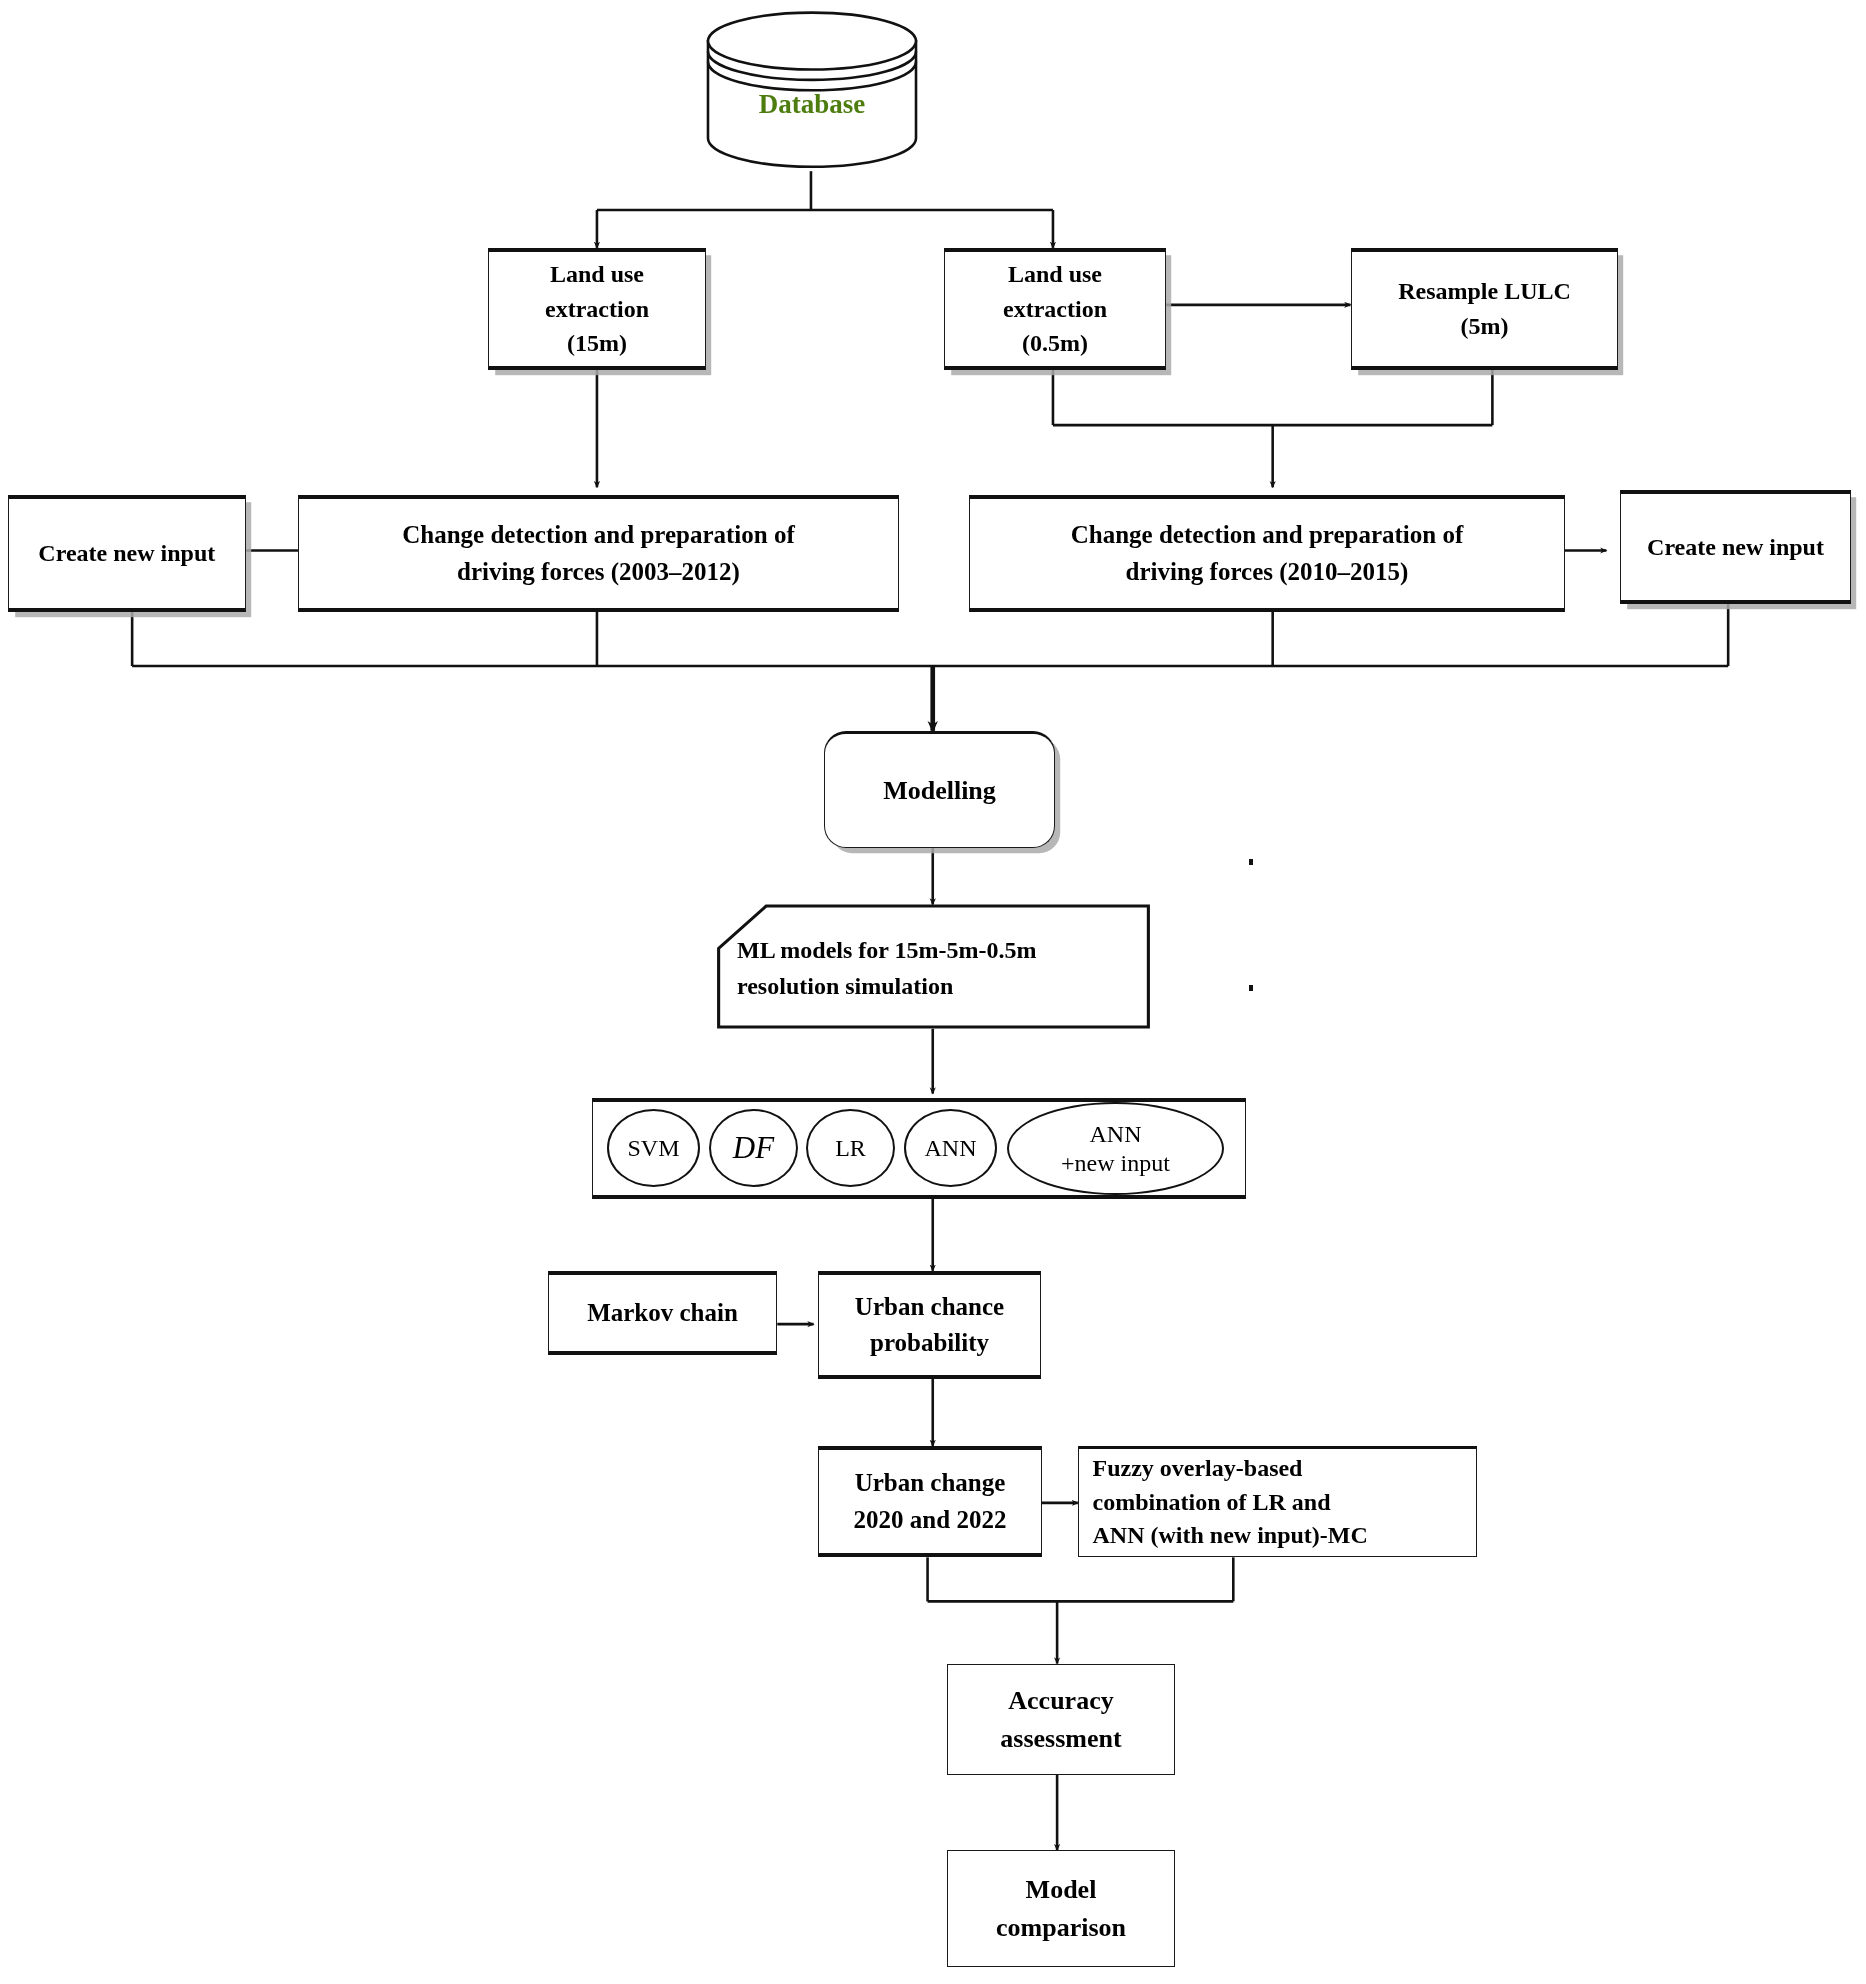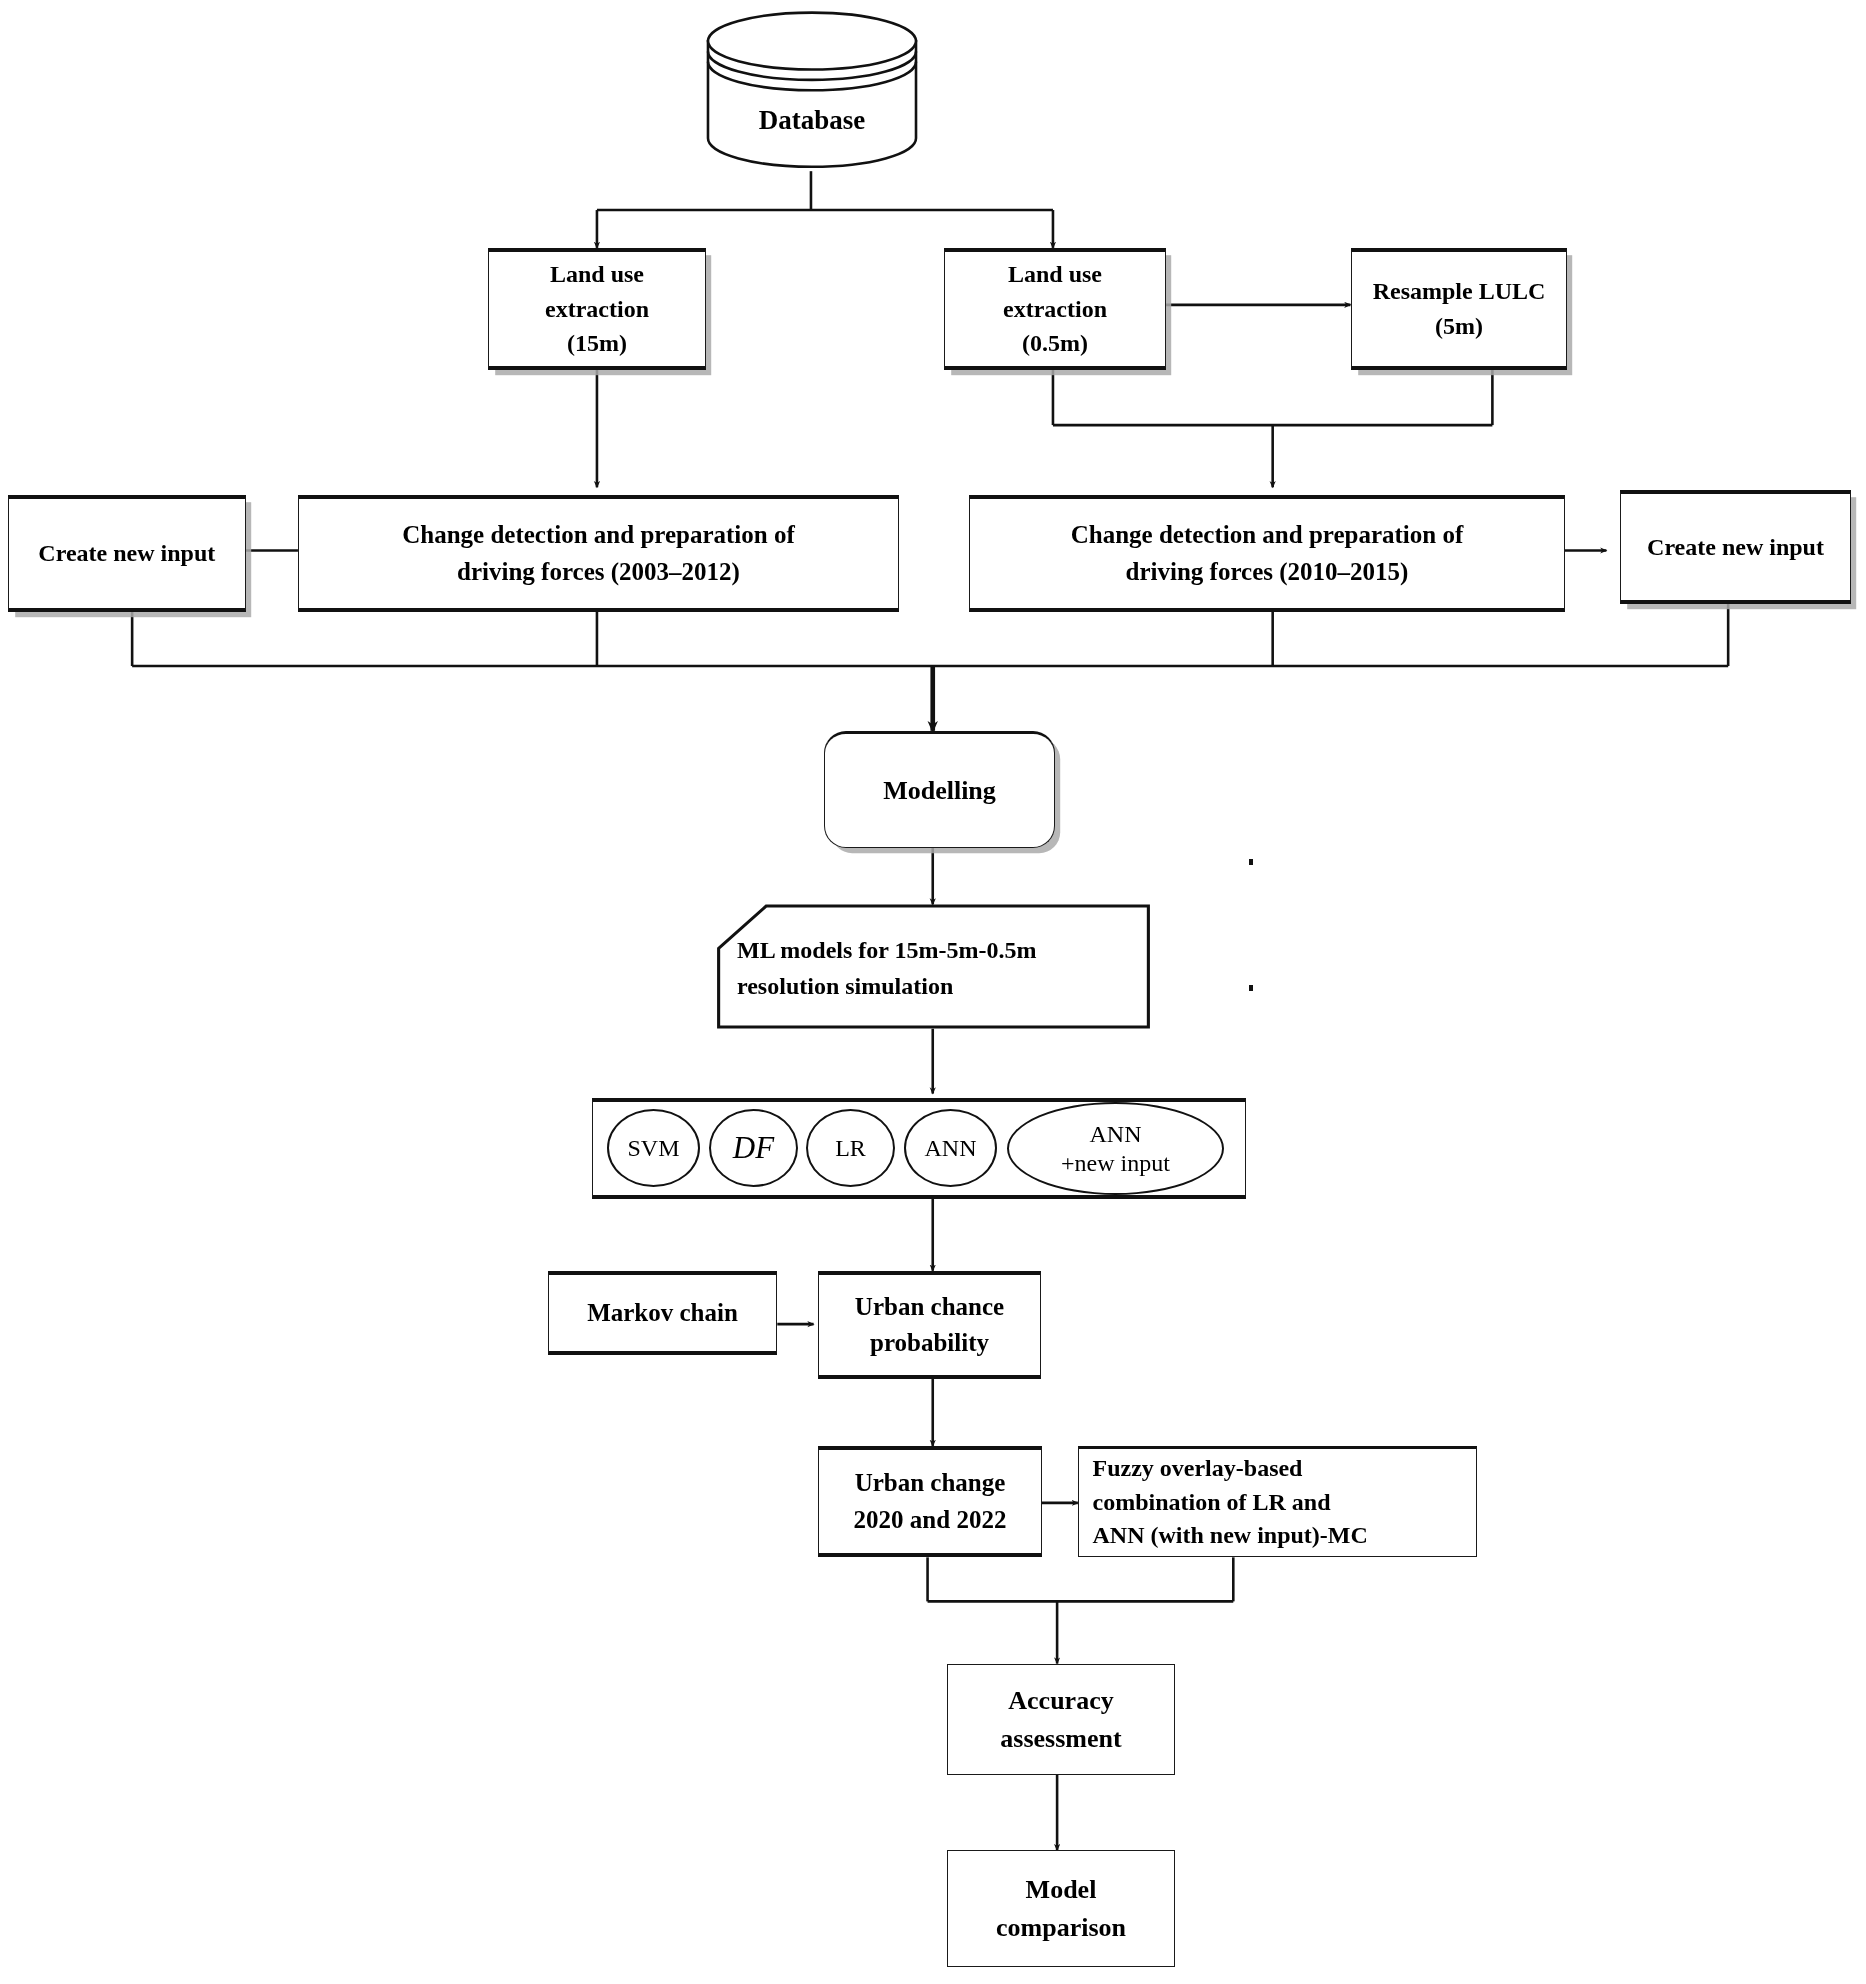--- a/index.html
+++ b/index.html
@@ -38,21 +38,21 @@
     border:1.6px solid #1a1a1a;
   }
   .node .lbl{padding:0 7.3px;white-space:pre-line;}
 
   
   .cylinder{
     position:absolute;z-index:6;
   }
   .cyl-label{
     position:absolute;width:100%;text-align:center;
-    font-weight:bold;color:#000000;margin-top:16px;
+    font-weight:bold;color:#4d7c0f;
   }
 
   
   .mlshape{
     position:absolute;z-index:5;
   }
   .ml-text{
     position:absolute;
     display:flex;align-items:center;justify-content:flex-start;
     font-weight:bold;color:#000;line-height:1.5;text-align:left;
@@ -175,21 +175,21 @@
 extraction
 (15m)</span>
   </div>
 
   <div class="node hb shadow" style="left:944px;top:248px;width:222px;height:122px;font-size:24px;">
     <span class="lbl">Land use
 extraction
 (0.5m)</span>
   </div>
 
-  <div class="node hb shadow" style="left:1351px;top:248px;width:216px;height:122px;font-size:24px;">
+  <div class="node hb shadow" style="left:1351px;top:248px;width:267px;height:122px;font-size:24px;">
     <span class="lbl">Resample LULC
 (5m)</span>
   </div>
 
   <div class="node hb shadow" style="left:7.8px;top:495px;width:238px;height:117px;font-size:24px;">
     <span class="lbl">Create new input</span>
   </div>
 
   <div class="node hb" style="left:298px;top:495px;width:601px;height:117px;font-size:25px;">
     <span class="lbl">Change detection and preparation of

